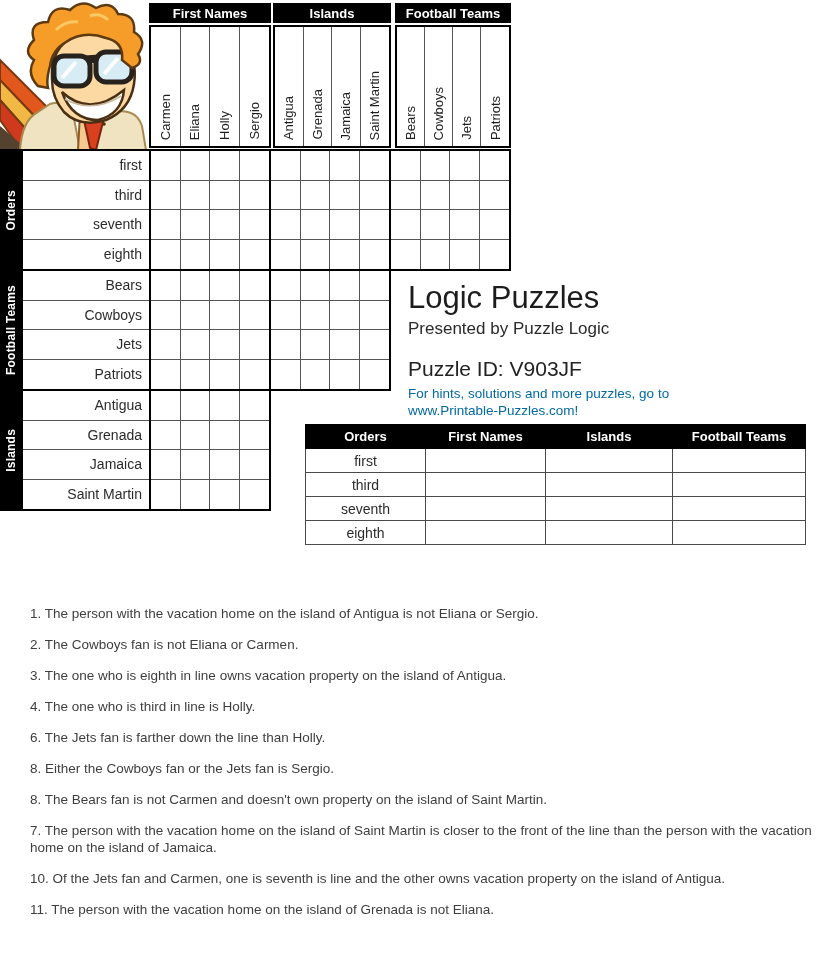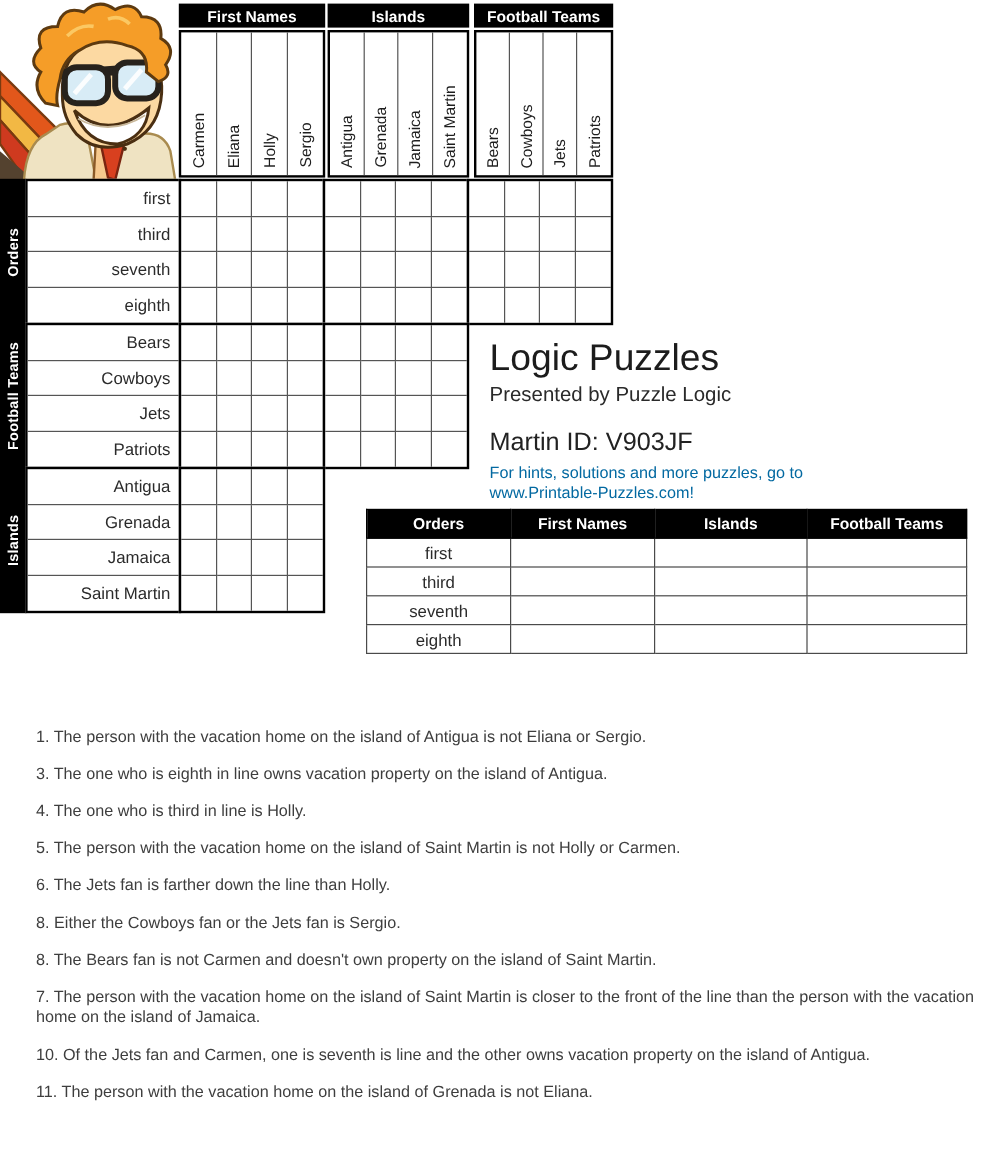--- a/index.html
+++ b/index.html
@@ -268,21 +268,21 @@
       <div class="cell"></div>
       <div class="cell"></div>
       <div class="cell"></div>
       <div class="cell"></div>
       <div class="cell"></div>
     </div>
 
   <div class="titleblock">
     <div class="main-title">Logic Puzzles</div>
     <div class="subtitle">Presented by Puzzle Logic</div>
-    <div class="puzzle-id">Martin ID: V903JF</div>
+    <div class="puzzle-id">Puzzle ID: V903JF</div>
     <div class="hint-text">
       <div>For hints, solutions and more puzzles, go to</div>
       <div>www.Printable-Puzzles.com!</div>
     </div>
   </div>
 
   <table class="answer">
     <colgroup>
         <col style="width:120px">
         <col style="width:120px">
@@ -320,23 +320,23 @@
         <td>eighth</td>
         <td></td>
         <td></td>
         <td></td>
       </tr>
     </tbody>
   </table>
 
   <div class="clues">
     <div class="clue">1. The person with the vacation home on the island of Antigua is not Eliana or Sergio.</div>
+    <div class="clue">2. The Cowboys fan is not Eliana or Carmen.</div>
     <div class="clue">3. The one who is eighth in line owns vacation property on the island of Antigua.</div>
     <div class="clue">4. The one who is third in line is Holly.</div>
-    <div class="clue">5. The person with the vacation home on the island of Saint Martin is not Holly or Carmen.</div>
     <div class="clue">6. The Jets fan is farther down the line than Holly.</div>
     <div class="clue">8. Either the Cowboys fan or the Jets fan is Sergio.</div>
     <div class="clue">8. The Bears fan is not Carmen and doesn't own property on the island of Saint Martin.</div>
     <div class="clue">7. The person with the vacation home on the island of Saint Martin is closer to the front of the line than the person with the vacation home on the island of Jamaica.</div>
     <div class="clue">10. Of the Jets fan and Carmen, one is seventh is line and the other owns vacation property on the island of Antigua.</div>
     <div class="clue">11. The person with the vacation home on the island of Grenada is not Eliana.</div>
   </div>
 
 </div>
 

